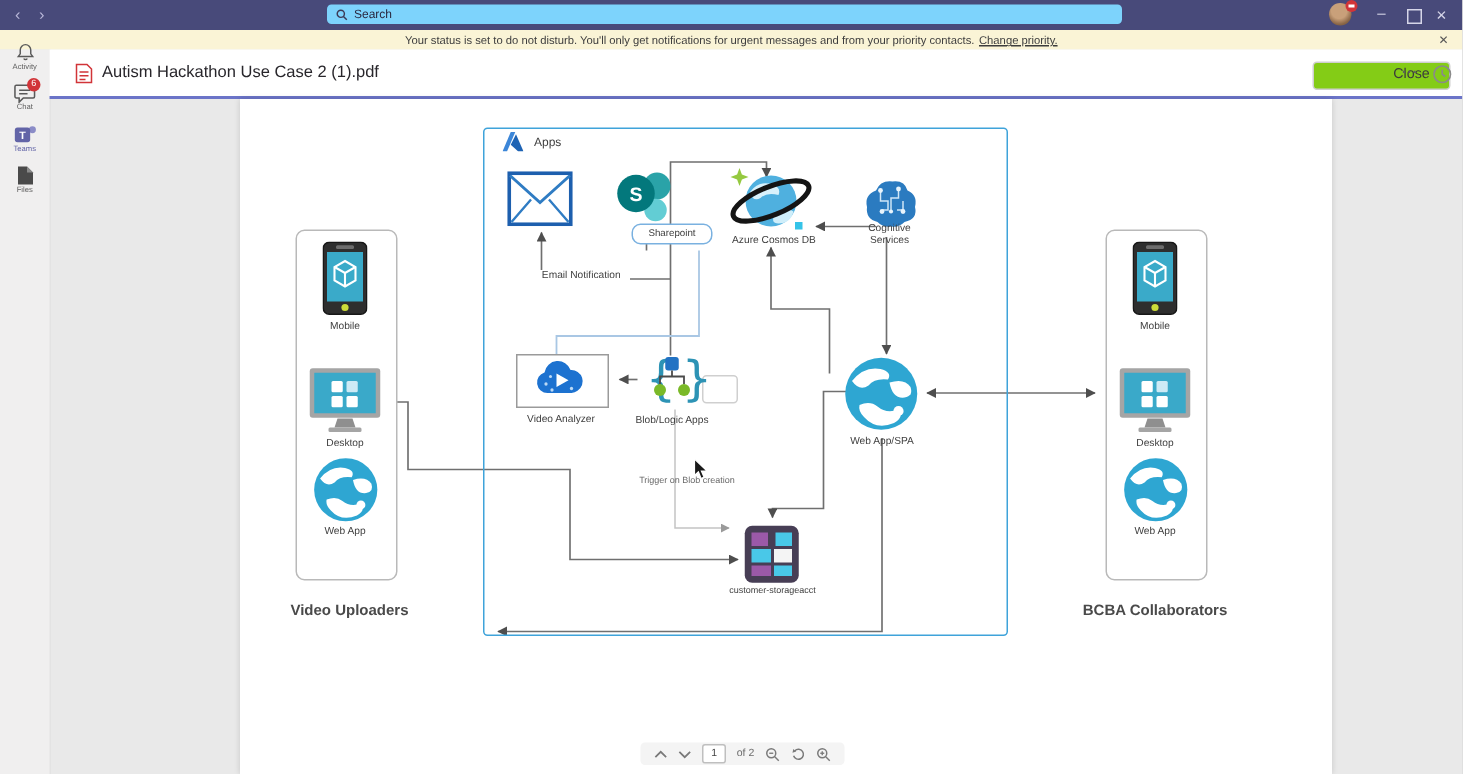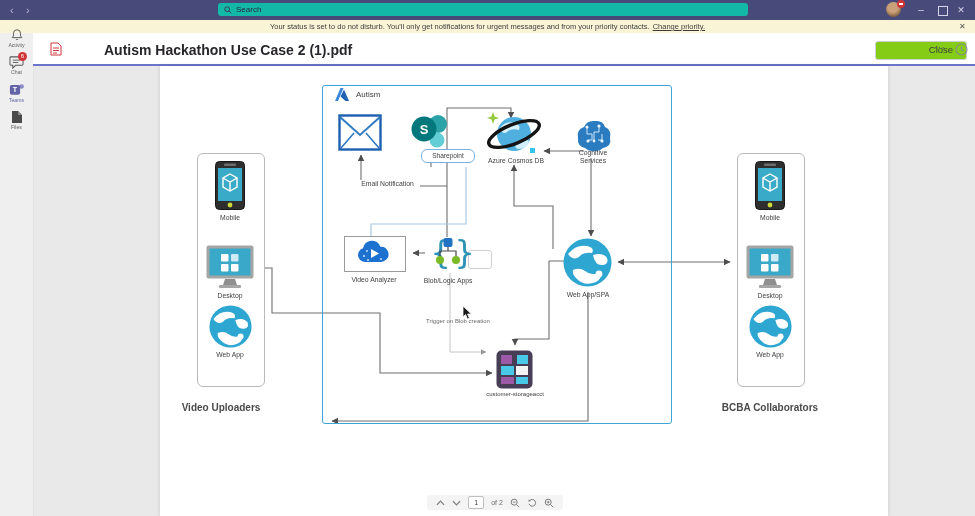--- a/index.html
+++ b/index.html
@@ -2,41 +2,41 @@
 <html><head>
 <meta charset="utf-8">
 <style>
   html,body{margin:0;padding:0;background:#d0d0d0;}
   #screen{position:relative;width:975px;height:516px;overflow:hidden;
           font-family:"Liberation Sans",sans-serif;background:#e9e9e9;}
   .abs{position:absolute;}
   
   .titlebar{left:0;top:0;width:975px;height:20px;background:#484a7a;}
   .navchev{color:#b9b8d9;font-size:11px;line-height:20px;}
-  .searchbox{left:218px;top:3px;width:530px;height:13px;background:#14b8a6;border-radius:3px;
+  .searchbox{left:218px;top:3px;width:530px;height:13px;background:#7dd3fc;border-radius:3px;
              display:flex;align-items:center;gap:4px;padding-left:6px;box-sizing:border-box;
              color:#2a2840;font-size:8px;}
   .winbtn{color:#d6d6e8;font-size:10px;line-height:20px;text-align:center;width:18px;}
   .avatar{left:886px;top:2px;width:15px;height:15px;border-radius:50%;
           background:radial-gradient(circle at 45% 35%,#c9a07a 0 40%,#8a6647 70%,#6b4d33);}
   .dndbadge{left:897px;top:0px;width:8px;height:8px;border-radius:50%;background:#d13438;
             display:flex;align-items:center;justify-content:center;}
   .dndbadge i{display:block;width:4px;height:1.5px;background:#fff;}
   
   .notifbar{left:0;top:20px;width:975px;height:13px;background:#faf4d6;
             display:flex;align-items:center;justify-content:center;gap:3px;
             font-size:7.5px;color:#3d3d3d;}
   
   .rail{left:0;top:33px;width:33px;height:483px;background:#f0efef;border-right:1px solid #e3e3e3;}
   .railitem{width:33px;text-align:center;}
   .raillabel{font-size:6px;color:#616161;display:block;margin-top:0px;transform:scale(.85);}
   .railactive .raillabel{color:#6264a7;}
   
   .fileheader{left:33px;top:33px;width:942px;height:33px;background:#fff;border-bottom:2px solid #6b74c8;box-sizing:border-box;}
-  .filename{left:68px;top:9px;font-size:14px;font-weight:700;color:#28262b;margin-left:36px;}
+  .filename{left:68px;top:9px;font-size:11px;font-weight:400;color:#28262b;}
   .closebtn{left:875px;top:8px;width:50px;height:17px;border:1px solid #cfcfcf;border-radius:3px;
             background:#84cc16;font-size:9.5px;color:#3b3b3b;text-align:center;line-height:16px;padding-left:40px;}
   .morebtn{left:934px;top:8px;font-size:11px;color:#5f5f5f;letter-spacing:1px;}
   
   .page{left:160px;top:66px;width:728px;height:450px;background:#fff;box-shadow:0 0 4px rgba(0,0,0,.15);}
   
   .panel{border:1.5px solid #b9b9b9;border-radius:6px;background:#fff;}
   .dlabel{font-size:6.8px;color:#3f3f3f;text-align:center;line-height:1.2;}
   .caption{font-size:10px;font-weight:600;color:#4a4a4a;text-align:center;}
   .azurebox{left:322px;top:85px;width:350px;height:339px;border:1.6px solid #3fa3da;border-radius:3px;box-sizing:border-box;}
@@ -162,21 +162,21 @@
     <path d="M450,273 V352 H486" fill="none" stroke="#c4c4c4" stroke-width="1" marker-end="url(#mL)"></path>
     <path d="M371,236 V224 H466 V167" fill="none" stroke="#a9c7e4" stroke-width="1.2"></path>
     <rect x="530" y="148" width="5" height="5" fill="#35c3e8"></rect>
   </svg>
 
   <div class="abs azurebox"></div>
   <svg class="abs" style="left:335px;top:88px;" width="14" height="13" viewBox="0 0 14 13">
     <polygon points="5.5,0 8.5,0 3,13 0,13" fill="#3c86d8"></polygon>
     <polygon points="9,1.5 14,13 10.5,13 5.5,8.5" fill="#1e63b4"></polygon>
   </svg>
-  <span class="abs" style="left:356px;top:90px;font-size:8px;color:#3f3f3f;">Autism</span>
+  <span class="abs" style="left:356px;top:90px;font-size:8px;color:#3f3f3f;">Apps</span>
 
   <svg class="abs" style="left:338px;top:114px;" width="44" height="37" viewBox="0 0 44 37">
     <rect x="1.5" y="1.5" width="41" height="34" fill="#fff" stroke="#1d5fae" stroke-width="2.4"></rect>
     <path d="M2,3 L22,21 L42,3" fill="none" stroke="#2f7cc3" stroke-width="2"></path>
     <path d="M3,34 L16,19 M41,34 L28,19" fill="none" stroke="#2f7cc3" stroke-width="1.6"></path>
   </svg>
   <div class="abs dlabel" style="left:355px;top:180px;width:65px;background:#fff;">Email Notification</div>
 
   <svg class="abs" style="left:410px;top:112px;" width="40" height="40" viewBox="0 0 40 40">
     <circle cx="28" cy="12" r="9" fill="#2aa3a8"></circle>
@@ -288,21 +288,21 @@
   </svg>
   <div class="abs dlabel" style="left:200px;top:292px;width:60px;">Desktop</div>
   <svg class="abs" style="left:209px;top:305px;" width="43" height="43" viewBox="0 0 49 49">
     <circle cx="24.5" cy="24.5" r="24" fill="#2ea6d2"></circle>
     <path d="M5,16 q8,-10 19,-8 q8,2 5,7 q-9,-1 -13,4 q-6,4 -11,-3 z" fill="#fff"></path>
     <path d="M30,17 q10,-3 14,3 q2,6 -4,7 q-8,1 -10,-10 z" fill="#fff"></path>
     <path d="M10,32 q7,-3 12,1 q6,5 14,2 q4,5 -3,9 q-12,5 -20,-4 q-4,-4 -3,-8 z" fill="#fff"></path>
     <circle cx="36" cy="36" r="3.4" fill="#fff"></circle>
   </svg>
   <div class="abs dlabel" style="left:200px;top:351px;width:60px;">Web App</div>
-  <div class="abs caption" style="left:156px;top:402px;width:130px;">Video Uploaders</div>
+  <div class="abs caption" style="left:168px;top:402px;width:130px;">Video Uploaders</div>
 
   <div class="abs panel" style="left:737px;top:153px;width:66px;height:232px;"></div>
   <svg class="abs" style="left:755px;top:161px;" width="30" height="49" viewBox="0 0 30 49">
     <rect x="0.5" y="0.5" width="29" height="48" rx="4" fill="#2e2e2e" stroke="#171717"></rect>
     <rect x="9" y="2.5" width="12" height="2.5" rx="1" fill="#6d6d6d"></rect>
     <rect x="3" y="7" width="24" height="33" fill="#3aaac9"></rect>
     <g stroke="#fff" stroke-width="1.4" fill="none">
       <path d="M15,13 L22,17 L22,26 L15,30 L8,26 L8,17 Z"></path>
       <path d="M8,17 L15,21 L22,17 M15,21 L15,30"></path>
     </g>

